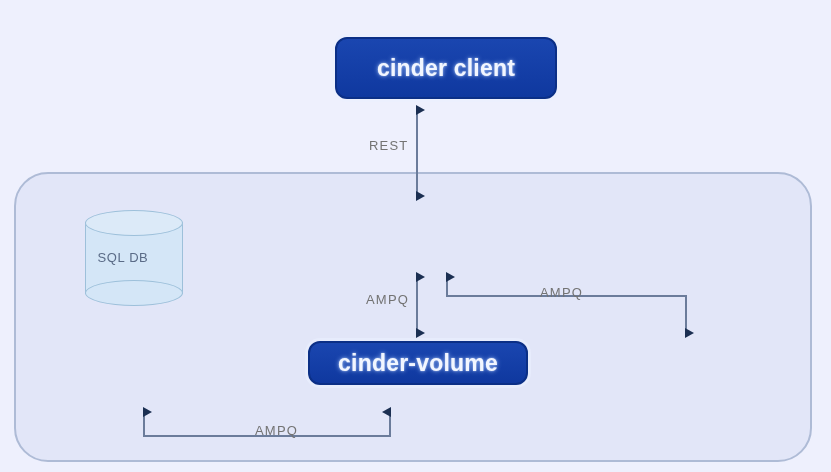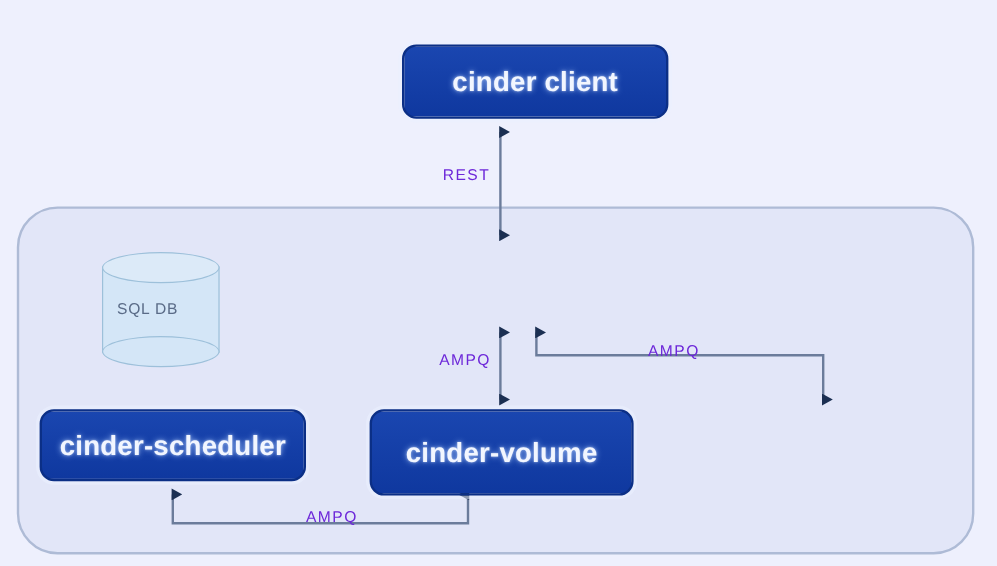--- a/index.html
+++ b/index.html
@@ -47,21 +47,21 @@
     font-weight: bold;
     font-size: 23px;
     letter-spacing: 0.2px;
     text-shadow: 0 0 5px rgba(160,195,255,0.85), 0 0 2px rgba(255,255,255,0.6);
     white-space: nowrap;
   }
 
   #node-client   { left: 306px; top: 37px;  width: 222px; height: 62px; margin-left: 29px; }
   #node-api      { left: 306px; top: 205px; width: 222px; height: 62px; }
   #node-sched    { left: 33px;  top: 341px; width: 222px; height: 60px; }
-  #node-volume   { left: 308px; top: 341px; width: 220px; height: 72px; }
+  #node-volume   { left: 308px; top: 341px; width: 220px; height: 44px; }
   #node-backup   { left: 574px; top: 341px; width: 221px; height: 60px; }
 
   
   .cylinder {
     position: absolute;
     left: 85px;
     top: 210px;
     width: 98px;
     height: 95px;
   }
@@ -99,21 +99,21 @@
     text-align: center;
     font-size: 13px;
     color: #5a6b87;
     letter-spacing: 0.6px;
   }
 
   
   .conn-label {
     position: absolute;
     font-size: 13px;
-    color: #6d28d9;
+    color: #737373;
     letter-spacing: 1.2px;
     white-space: nowrap;
   }
   #label-rest   { left: 369px; top: 138px; }
   #label-ampq-1 { left: 366px; top: 292px; }
   #label-ampq-2 { left: 540px; top: 285px; }
   #label-ampq-3 { left: 255px; top: 423px; }
 
   svg.wires {
     position: absolute;
@@ -161,23 +161,20 @@
     <div class="cyl-bottom"></div>
     <div class="cyl-top"></div>
     <div class="cyl-text">SQL DB</div>
   </div>
 
   <div class="node" id="node-client">
     <span class="node-label">cinder client</span>
   </div>
 
 
-  <div class="node" id="node-sched">
-    <span class="node-label">cinder-scheduler</span>
-  </div>
 
   <div class="node" id="node-volume">
     <span class="node-label">cinder-volume</span>
   </div>
 
 
   <div class="conn-label" id="label-rest">REST</div>
   <div class="conn-label" id="label-ampq-1">AMPQ</div>
   <div class="conn-label" id="label-ampq-2">AMPQ</div>
   <div class="conn-label" id="label-ampq-3">AMPQ</div>

